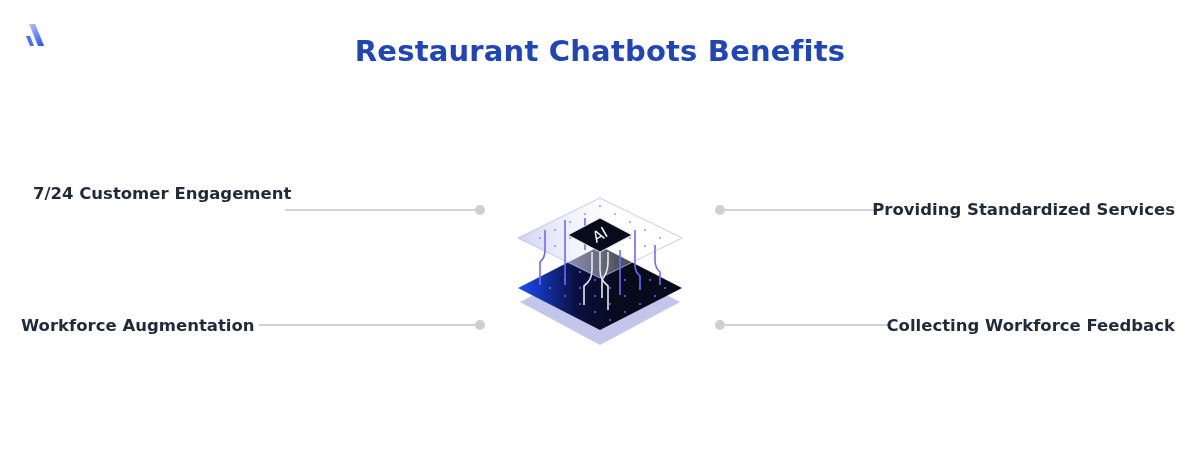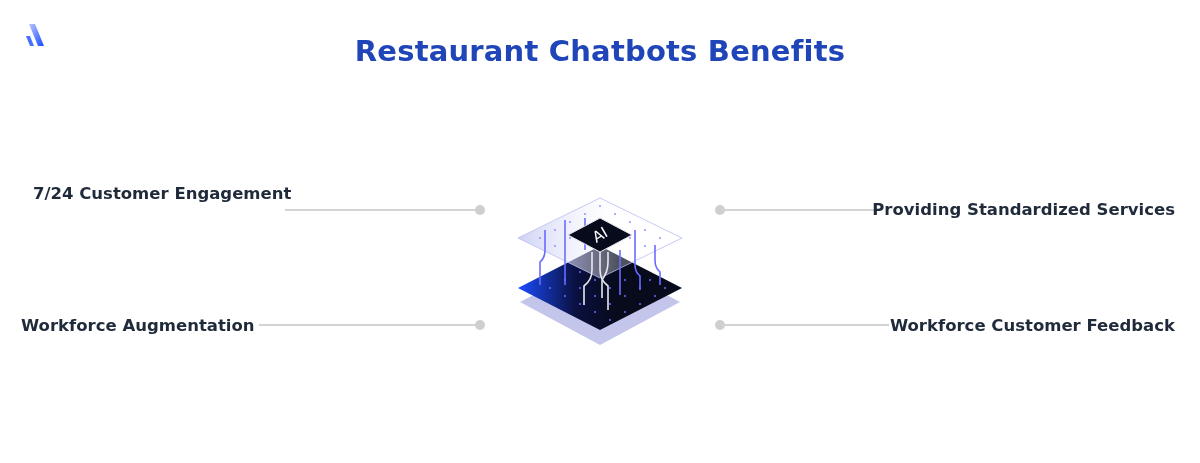--- a/index.html
+++ b/index.html
@@ -38,21 +38,21 @@
 <div class="item" style="left:21px; top:316px;">Workforce Augmentation</div>
 <div class="connector" style="left:259px; top:324px; width:218px;"></div>
 <div class="dot" style="left:475px; top:320px;"></div>
 
 <div class="dot" style="left:715px; top:205px;"></div>
 <div class="connector" style="left:722px; top:209px; width:154px;"></div>
 <div class="item" style="right:25px; top:200px;margin-left:32px;">Providing Standardized Services</div>
 
 <div class="dot" style="left:715px; top:320px;"></div>
 <div class="connector" style="left:722px; top:324px; width:167px;"></div>
-<div class="item" style="right:25px; top:316px;">Workforce Customer Feedback</div>
+<div class="item" style="right:25px; top:316px;">Collecting Workforce Feedback</div>
 
 <svg class="illustration" width="180" height="160" viewBox="0 0 180 160">
   <defs>
     <linearGradient id="topPlane" x1="0" y1="0" x2="1" y2="0">
       <stop offset="0" stop-color="#c9cdf3" stop-opacity="0.9"></stop>
       <stop offset="0.6" stop-color="#ffffff" stop-opacity="0.3"></stop>
     </linearGradient>
     <linearGradient id="darkPlane" x1="0" y1="0" x2="1" y2="0">
       <stop offset="0" stop-color="#1a4dff"></stop>
       <stop offset="0.35" stop-color="#0a1040"></stop>

